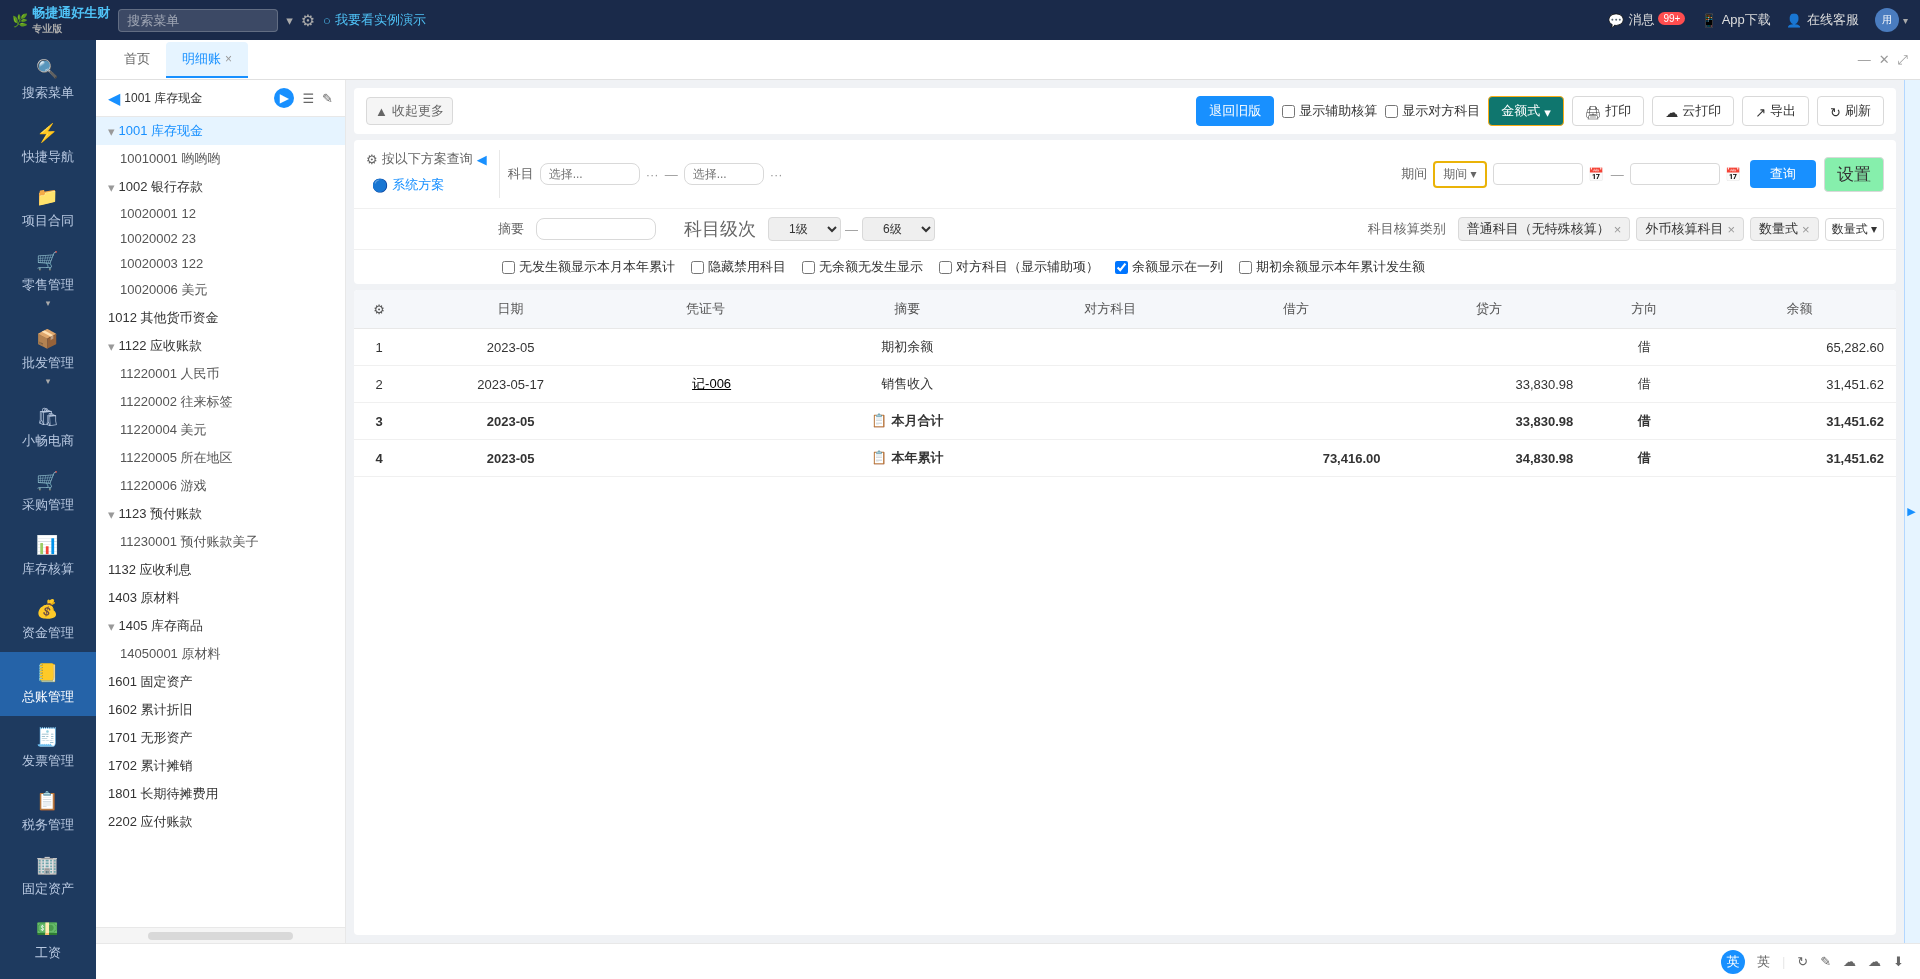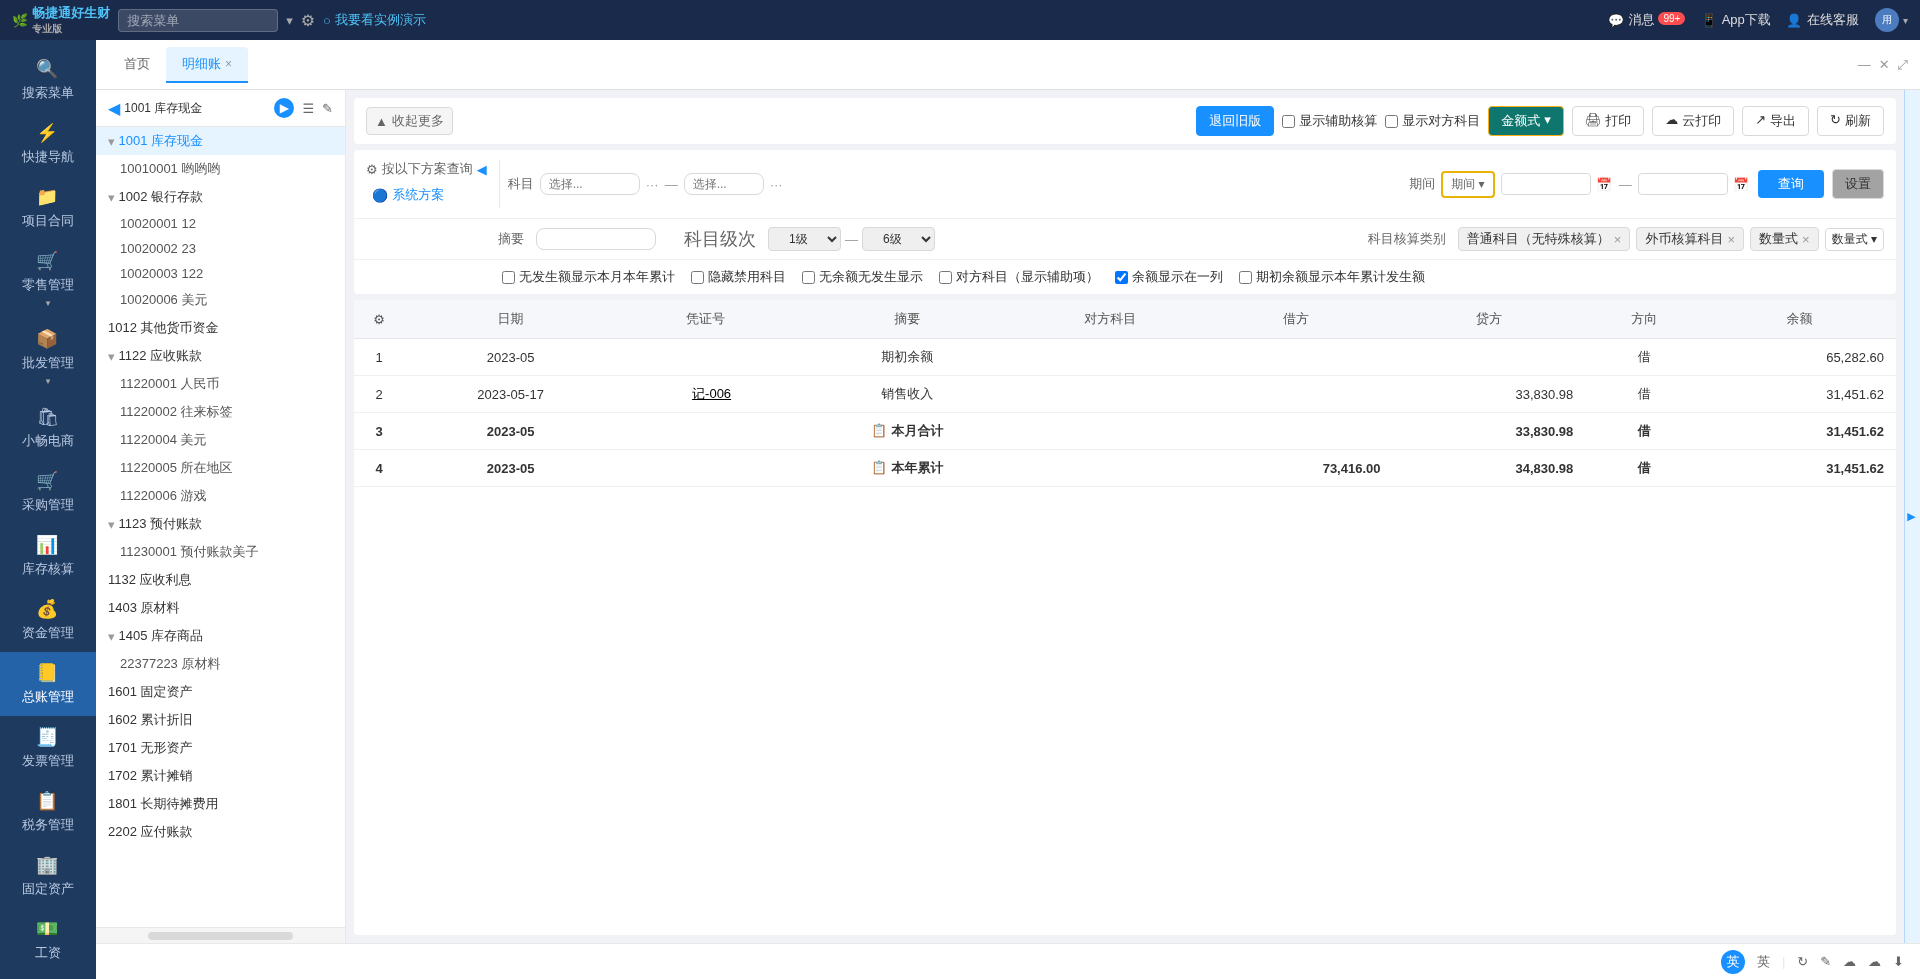--- a/index.html
+++ b/index.html
@@ -23,49 +23,49 @@
     
     .sidebar { width: 96px; background: #1e3a5f; display: flex; flex-direction: column; align-items: center; padding-top: 8px; }
     .sidebar-item { width: 100%; display: flex; flex-direction: column; align-items: center; padding: 10px 0; cursor: pointer; color: #b8c8e0; font-size: 12px; gap: 4px; }
     .sidebar-item.active { background: #2563a8; color: #fff; }
     .sidebar-icon { font-size: 18px; }
     
     
     .main { flex: 1; display: flex; flex-direction: column; background: #f0f2f5; }
     
     
-    .tabs { background: #fff; border-bottom: 1px solid #e0e0e0; display: flex; align-items: center; padding: 0 12px; height: 50px; }
+    .tabs { background: #fff; border-bottom: 1px solid #e0e0e0; display: flex; align-items: center; padding: 0 12px; height: 40px; }
     .tab { padding: 8px 16px; cursor: pointer; color: #666; border-bottom: 2px solid transparent; display: flex; align-items: center; gap: 4px; }
     .tab.active { color: #1890ff; border-bottom: 2px solid #1890ff; background: #e6f4ff; border-radius: 4px 4px 0 0; }
     .tab-close { cursor: pointer; color: #999; font-size: 12px; }
     .tabs-actions { margin-left: auto; display: flex; gap: 8px; }
     
     
     .accounts-panel { width: 250px; background: #fff; border-right: 1px solid #e8e8e8; display: flex; flex-direction: column; }
     .accounts-header { padding: 8px 12px; border-bottom: 1px solid #e8e8e8; display: flex; align-items: center; gap: 8px; }
     .accounts-search-bar { display: flex; align-items: center; gap: 4px; flex: 1; }
     .tree-node { padding: 5px 12px; cursor: pointer; color: #333; display: flex; align-items: center; gap: 4px; white-space: nowrap; overflow: hidden; }
     .tree-node.selected { background: #e6f4ff; color: #1890ff; }
     .tree-node.parent { font-weight: 500; }
     .tree-node.child { padding-left: 24px; font-size: 12px; color: #555; }
     
     
     .ledger-panel { flex: 1; display: flex; flex-direction: column; padding: 8px; }
-    .btn { padding: 5px 12px; border-radius: 4px; border: 1px solid #d9d9d9; cursor: pointer; background: #fff; font-size: 12px; color: #333; display: flex; align-items: flex-start; gap: 4px; }
+    .btn { padding: 5px 12px; border-radius: 4px; border: 1px solid #d9d9d9; cursor: pointer; background: #fff; font-size: 12px; color: #333; display: flex; align-items: flex-end; gap: 4px; }
     .btn-primary { background: #1890ff; color: #fff; border-color: #1890ff; }
     .btn-gold { background: #0f766e; color: #fff; border-color: #faad14; font-size: 12px; }
     .checkbox-item { display: flex; align-items: center; gap: 4px; font-size: 12px; color: #333; cursor: pointer; white-space: nowrap; }
     .checkbox-item input { cursor: pointer; }
     .filter-input { border: 1px solid #d9d9d9; border-radius: 8px; padding: 3px 8px; font-size: 12px; color: #333; min-width: 80px; }
     .filter-select { border: 1px solid #d9d9d9; border-radius: 4px; padding: 3px 16px; font-size: 12px; color: #333; }
     .filter-tag { background: #f0f0f0; border: 1px solid #d9d9d9; border-radius: 4px; padding: 2px 8px; font-size: 12px; color: #333; display: flex; align-items: center; gap: 4px; }
     .filter-tag-close { cursor: pointer; color: #999; }
     .period-field { border: 1px solid #d9d9d9; border-radius: 4px; padding: 3px 8px; font-size: 12px; width: 90px; }
     .btn-query { background: #1890ff; color: #fff; border: none; border-radius: 4px; padding: 5px 20px; cursor: pointer; font-size: 13px; }
-    .btn-settings { background: #a3a3a3; color: #333; border: 1px solid #d9d9d9; border-radius: 4px; padding: 5px 12px; cursor: pointer; font-size: 13px; }
+    .btn-settings { background: #86efac; color: #333; border: 1px solid #d9d9d9; border-radius: 4px; padding: 5px 12px; cursor: pointer; font-size: 17px; }
     
     
     .table-container { flex: 1; background: #fff; border-radius: 4px; overflow: auto; }
     table { width: 100%; border-collapse: collapse; }
     thead th { background: #f5f7fa; border-bottom: 1px solid #e8e8e8; padding: 10px 12px; text-align: center; color: #555; font-weight: 500; font-size: 13px; white-space: nowrap; }
     thead th:first-child { width: 50px; }
     tbody td { border-bottom: 1px solid #f0f0f0; padding: 9px 12px; text-align: center; color: #333; font-size: 13px; }
     tbody tr.bold-row td { font-weight: bold; }
     .link { color: #000000; cursor: pointer; text-decoration: underline; margin-left: 12px; }
     
@@ -284,21 +284,21 @@
             <span>1132 应收利息</span>
           </div>
           <div class="tree-node parent">
             <span>1403 原材料</span>
           </div>
           <div class="tree-node parent">
             <span style="color:#999;">▾</span>
             <span>1405 库存商品</span>
           </div>
           <div class="tree-node child">
-            <span>22377223 原材料</span>
+            <span>14050001 原材料</span>
           </div>
           <div class="tree-node parent">
             <span>1601 固定资产</span>
           </div>
           <div class="tree-node parent">
             <span>1602 累计折旧</span>
           </div>
           <div class="tree-node parent">
             <span>1701 无形资产</span>
           </div>

